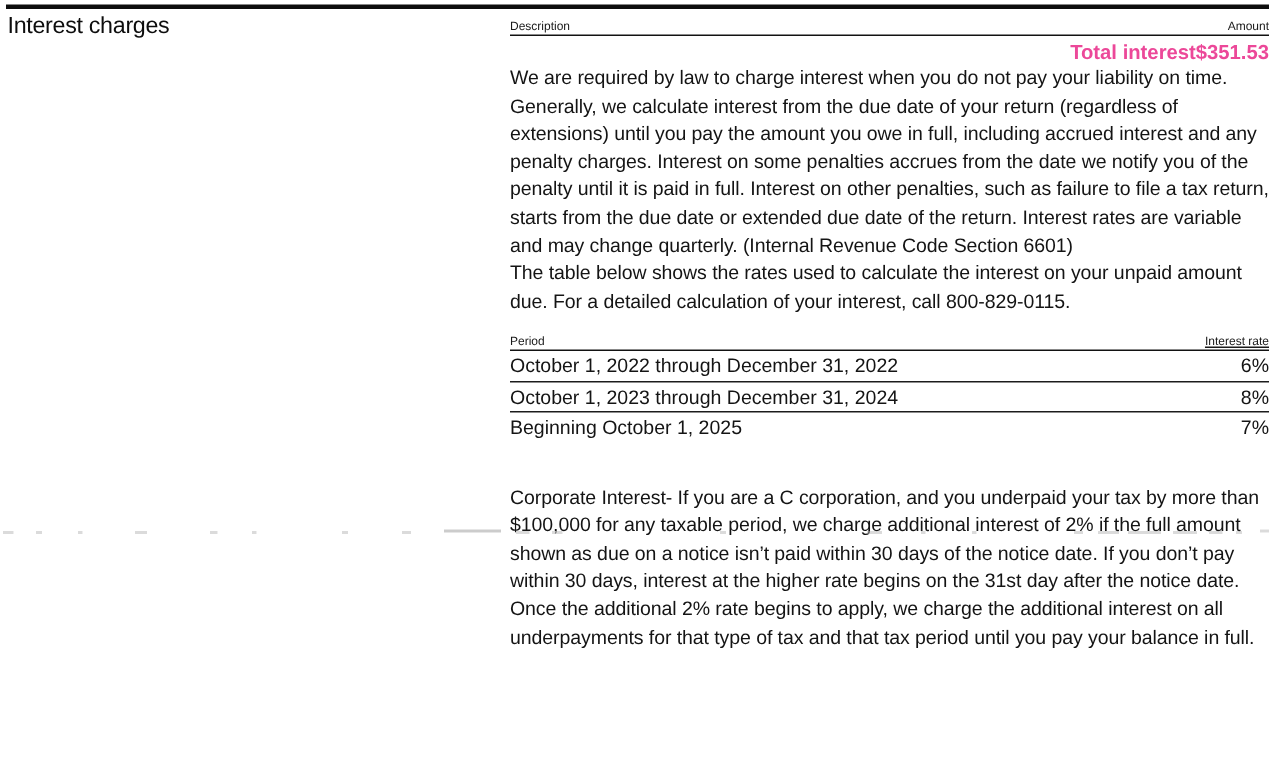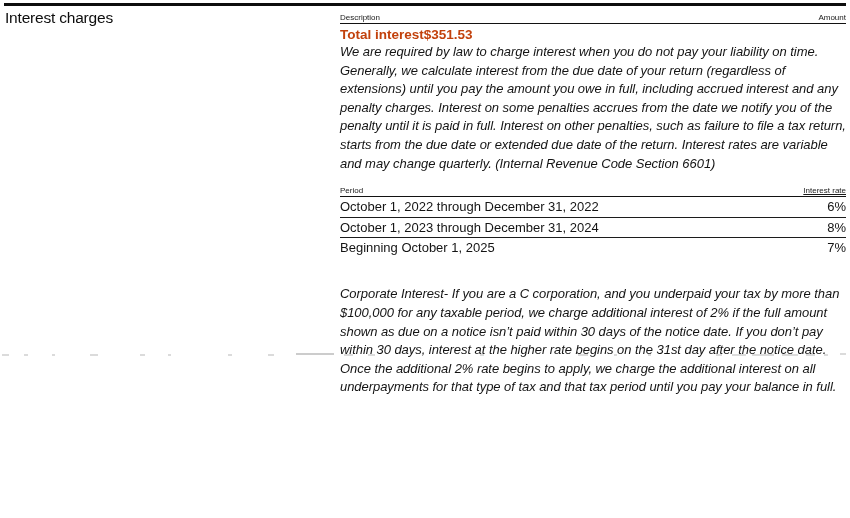--- a/index.html
+++ b/index.html
@@ -59,37 +59,36 @@
     justify-content: space-between;
     align-items: center;
     font-size: 8px;
     line-height: 9px;
     color: #1a1a1a;
     padding-bottom: 1px;
     border-bottom: 1.6px solid #121212;
   }
   .summary-row {
     display: flex;
-    justify-content: flex-start;
+    justify-content: flex-end;
     align-items: baseline;
     font-size: 13.5px;
     font-weight: bold;
     line-height: 17px;
     padding-top: 2px;
-    color: #c2410c;
+    color: #ec4899;
   }
 
   
   p.body {
     margin: 0;
     font-size: 13px;
     line-height: 18.6px;
     color: #141414;
     letter-spacing: -0.05px;
-    font-style: italic;
   }
   .para-1 { margin-top: 14px; }
   .para-2 { margin-top: 13px; }
   .para-3 { margin-top: 12px; }
 
   
   .rate-table {
     margin-top: 13px;
     width: 100%;
     border-collapse: collapse;
@@ -148,20 +147,21 @@
       <span>Amount</span>
     </div>
     <div class="summary-row">
       <span>Total interest</span>
       <span>$351.53</span>
     </div>
   </div>
 
   <p class="body para-1">We are required by law to charge interest when you do not pay your liability on time.  Generally, we calculate interest from the due date of your return (regardless of extensions) until you pay the amount you owe in full, including accrued interest and any penalty charges.  Interest on some penalties accrues from the date we notify you of the penalty until it is paid in full.  Interest on other penalties, such as failure to file a tax return, starts from the due date or extended due date of the return.  Interest rates are variable and may change quarterly.  (Internal Revenue Code Section 6601)</p>
 
+  <p class="body para-2">The table below shows the rates used to calculate the interest on your unpaid amount due.  For a detailed calculation of your interest, call 800-829-0115.</p>
 
   <table class="rate-table">
     <thead>
       <tr>
         <th class="period">Period</th>
         <th class="rate">Interest rate</th>
       </tr>
     </thead>
     <tbody>
       <tr>

